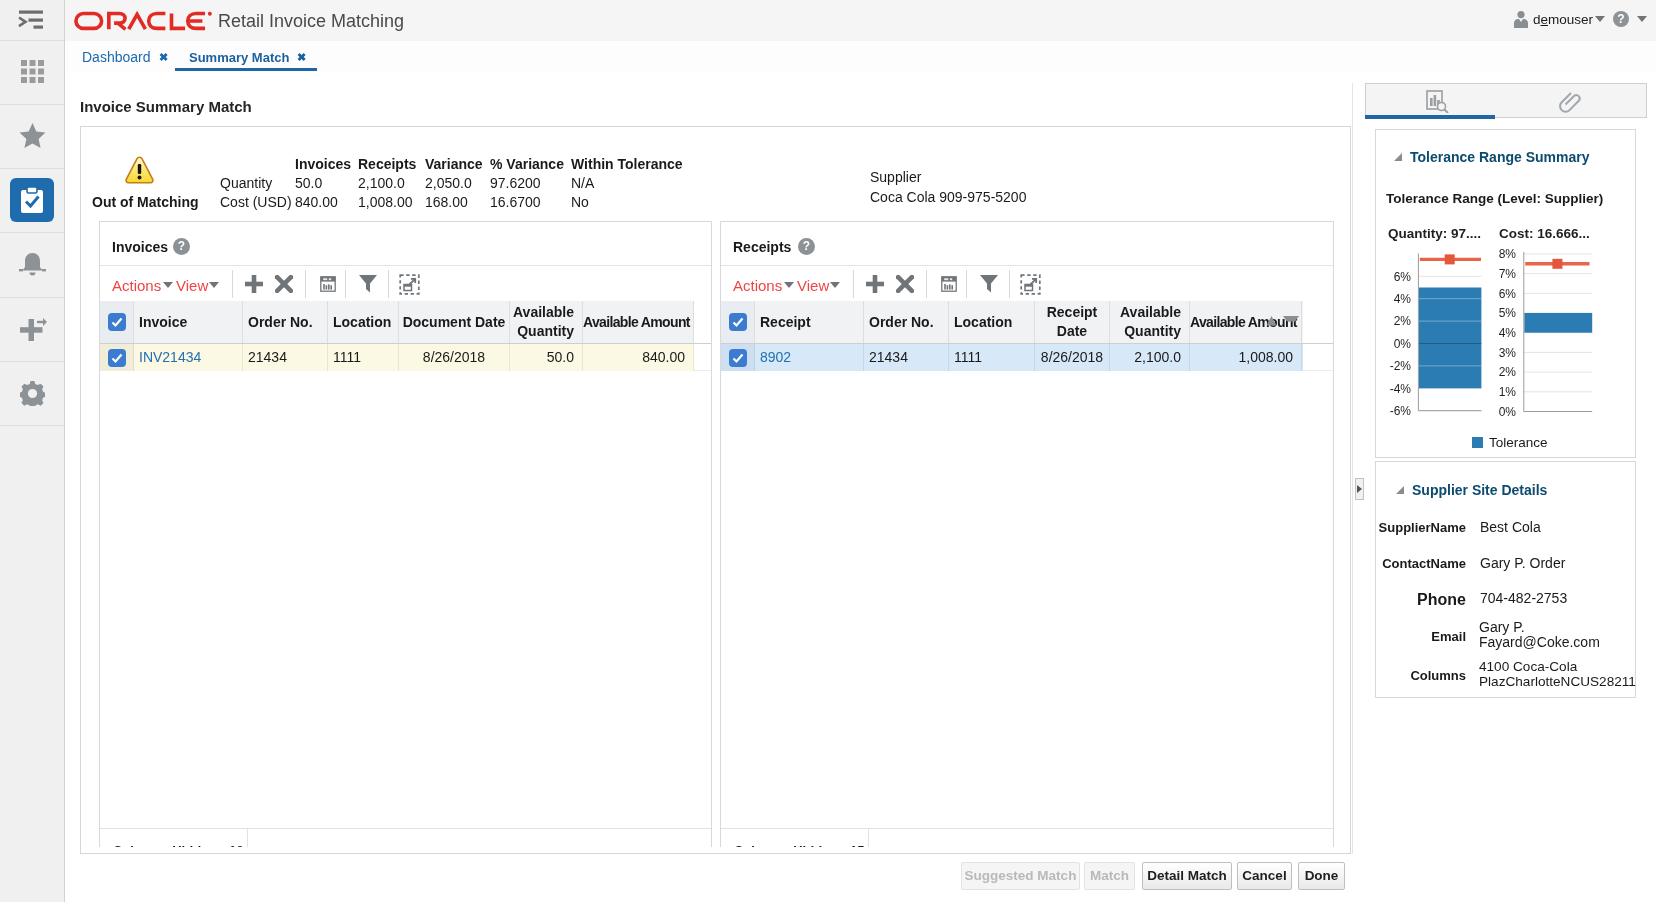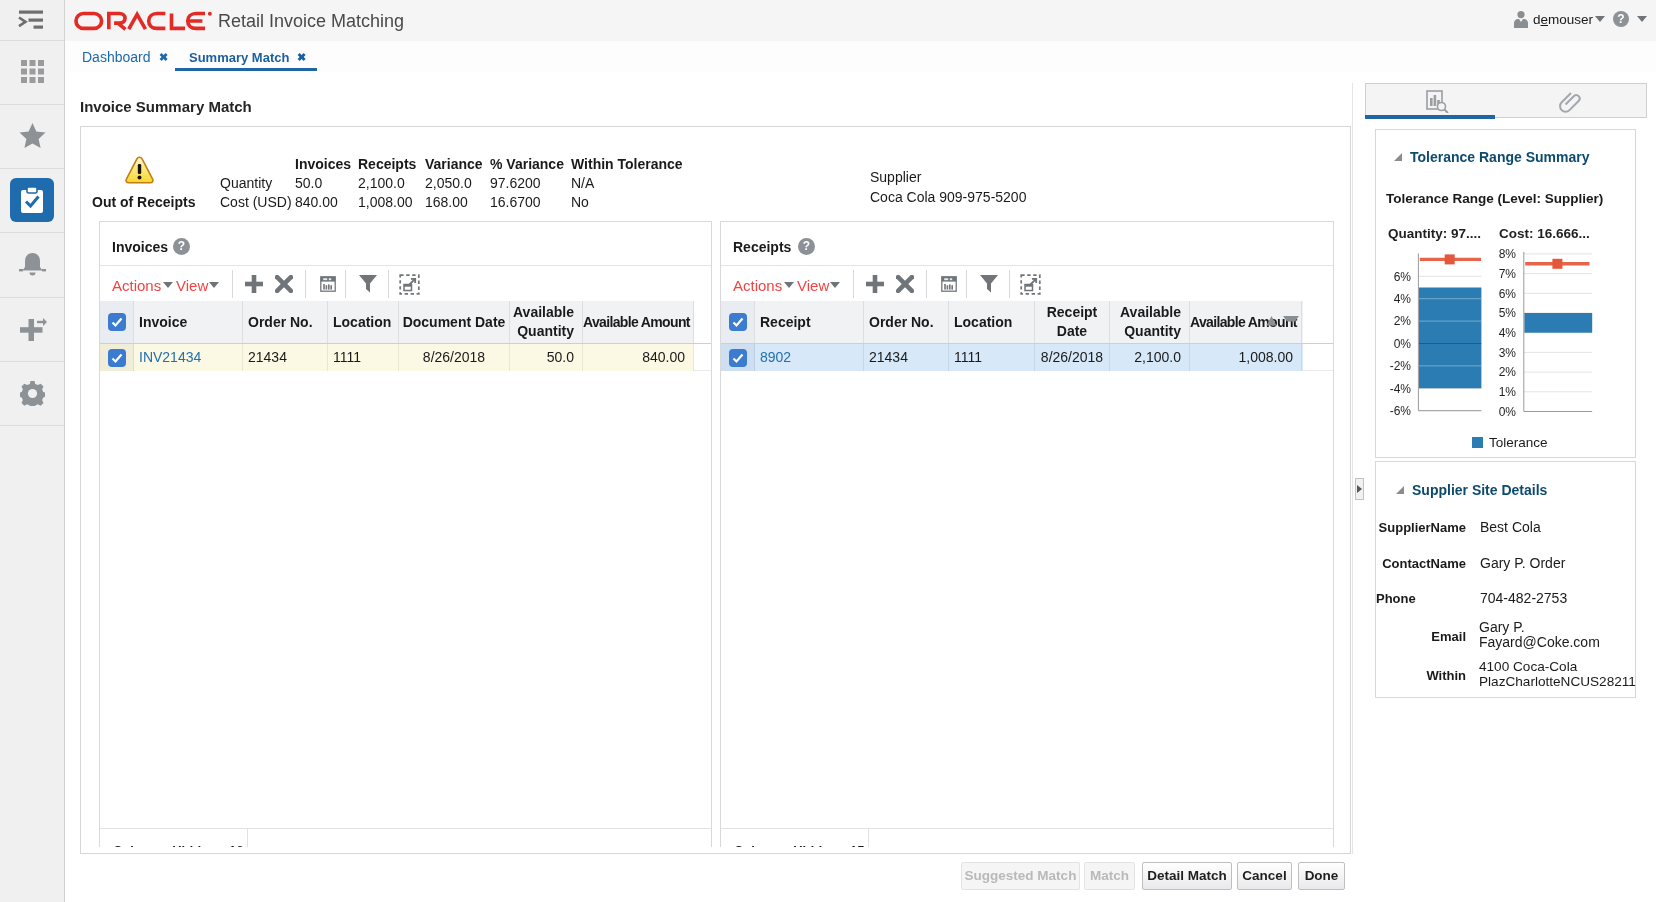--- a/index.html
+++ b/index.html
@@ -152,21 +152,21 @@
           <linearGradient id="wg" x1="0" y1="0" x2="0" y2="1">
       <stop offset="0" stop-color="#fdf6d8"></stop>
             <stop offset="0.45" stop-color="#fbe983"></stop>
             <stop offset="1" stop-color="#f7d828"></stop>
     </linearGradient>
         </defs>
     <path d="M15.5 2.2 C16.6 2.2 17.5 2.8 18.1 3.9 L28.6 24.1 C29.6 26 28.5 27.8 26.3 27.8 L4.7 27.8 C2.5 27.8 1.4 26 2.4 24.1 L12.9 3.9 C13.5 2.8 14.4 2.2 15.5 2.2 Z" fill="url(#wg)" stroke="#c27e12" stroke-width="1.6"></path>
     <rect x="13.8" y="9" width="3.4" height="10" rx="1.2" fill="#1a1208"></rect>
     <circle cx="15.5" cy="22.5" r="2" fill="#1a1208"></circle>
   </svg>
-  <div class="abs b14" style="left:11px;top:67px">Out of Receipts</div>
+  <div class="abs b14" style="left:11px;top:67px">Out of Matching</div>
   <div class="abs b14" style="left:214px;top:29px">Invoices</div>
   <div class="abs b14" style="left:277px;top:29px">Receipts</div>
   <div class="abs b14" style="left:344px;top:29px">Variance</div>
   <div class="abs b14" style="left:409px;top:29px">% Variance</div>
   <div class="abs b14" style="left:490px;top:29px">Within Tolerance</div>
   <div class="abs r14" style="left:139px;top:48px">Quantity</div>
   <div class="abs r14" style="left:214px;top:48px">50.0</div>
   <div class="abs r14" style="left:277px;top:48px">2,100.0</div>
   <div class="abs r14" style="left:344px;top:48px">2,050.0</div>
   <div class="abs r14" style="left:409px;top:48px">97.6200</div>
@@ -417,25 +417,25 @@
   <div class="abs" style="left:113px;top:305px;font-size:13.5px">Tolerance</div>
 </div>
 
 <div class="card" style="top:461px;height:237px">
   <div class="tri" style="left:20px;top:24px"></div>
   <div class="abs cardtitle" style="left:36px;top:20px">Supplier Site Details</div>
   <div class="abs" style="left:0;top:58px;width:90px;text-align:right;font-size:13px;font-weight:bold">SupplierName</div>
   <div class="abs r14" style="left:104px;top:57px">Best Cola</div>
   <div class="abs" style="left:0;top:94px;width:90px;text-align:right;font-size:13px;font-weight:bold">ContactName</div>
   <div class="abs r14" style="left:104px;top:93px">Gary P. Order</div>
-  <div class="abs" style="left:0;top:129px;width:90px;font-size:13px;font-weight:bold">Phone</div>
+  <div class="abs" style="left:0;top:129px;width:90px;text-align:right;font-size:16px;font-weight:bold">Phone</div>
   <div class="abs r14" style="left:104px;top:128px">704-482-2753</div>
   <div class="abs" style="left:0;top:167px;width:90px;text-align:right;font-size:13px;font-weight:bold">Email</div>
   <div class="abs r14" style="left:103px;top:158px;line-height:15px">Gary P.<br>Fayard@Coke.com</div>
-  <div class="abs" style="left:0;top:206px;width:90px;text-align:right;font-size:13px;font-weight:bold">Within</div>
+  <div class="abs" style="left:0;top:206px;width:90px;text-align:right;font-size:13px;font-weight:bold">Columns</div>
   <div class="abs" style="left:103px;top:197px;line-height:15px;font-size:13.6px">4100 Coca-Cola<br>PlazCharlotteNCUS28211</div>
 </div>
 <div class="btn dis abs" style="left:961px;width:119px">Suggested Match</div>
 <div class="btn dis abs" style="left:1084px;width:51px">Match</div>
 <div class="btn en abs" style="left:1142px;width:90px">Detail Match</div>
 <div class="btn en abs" style="left:1237px;width:55px">Cancel</div>
 <div class="btn en abs" style="left:1298px;width:47px">Done</div>
 </div>
 
 </body></html>

